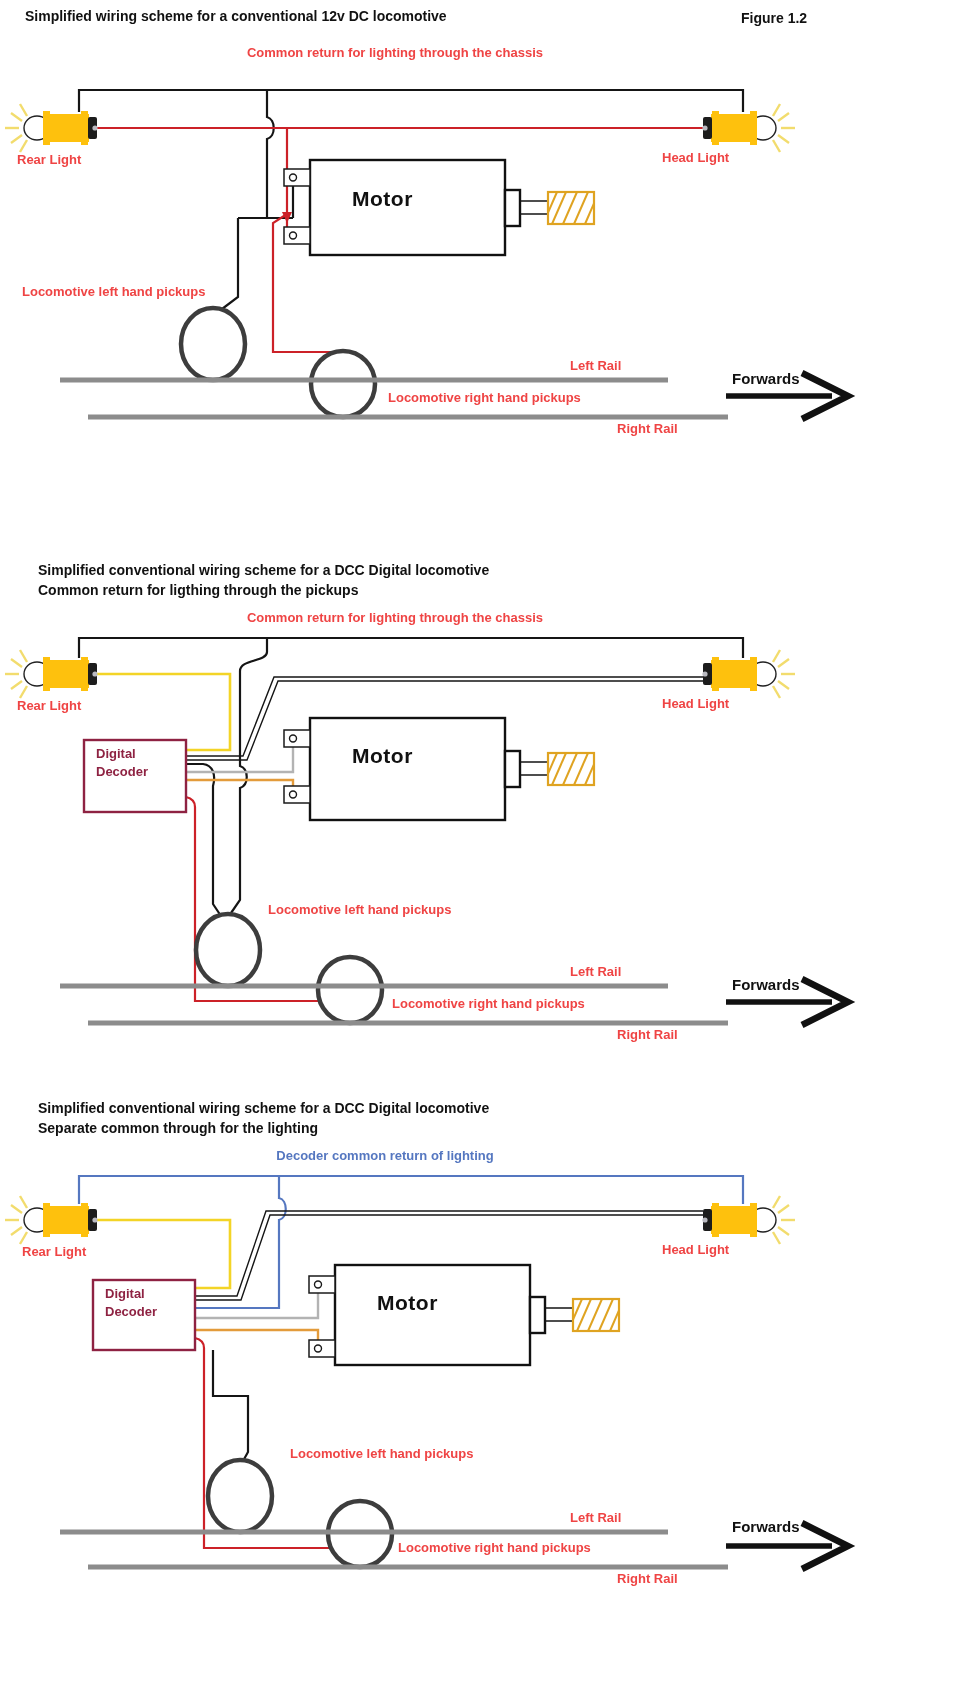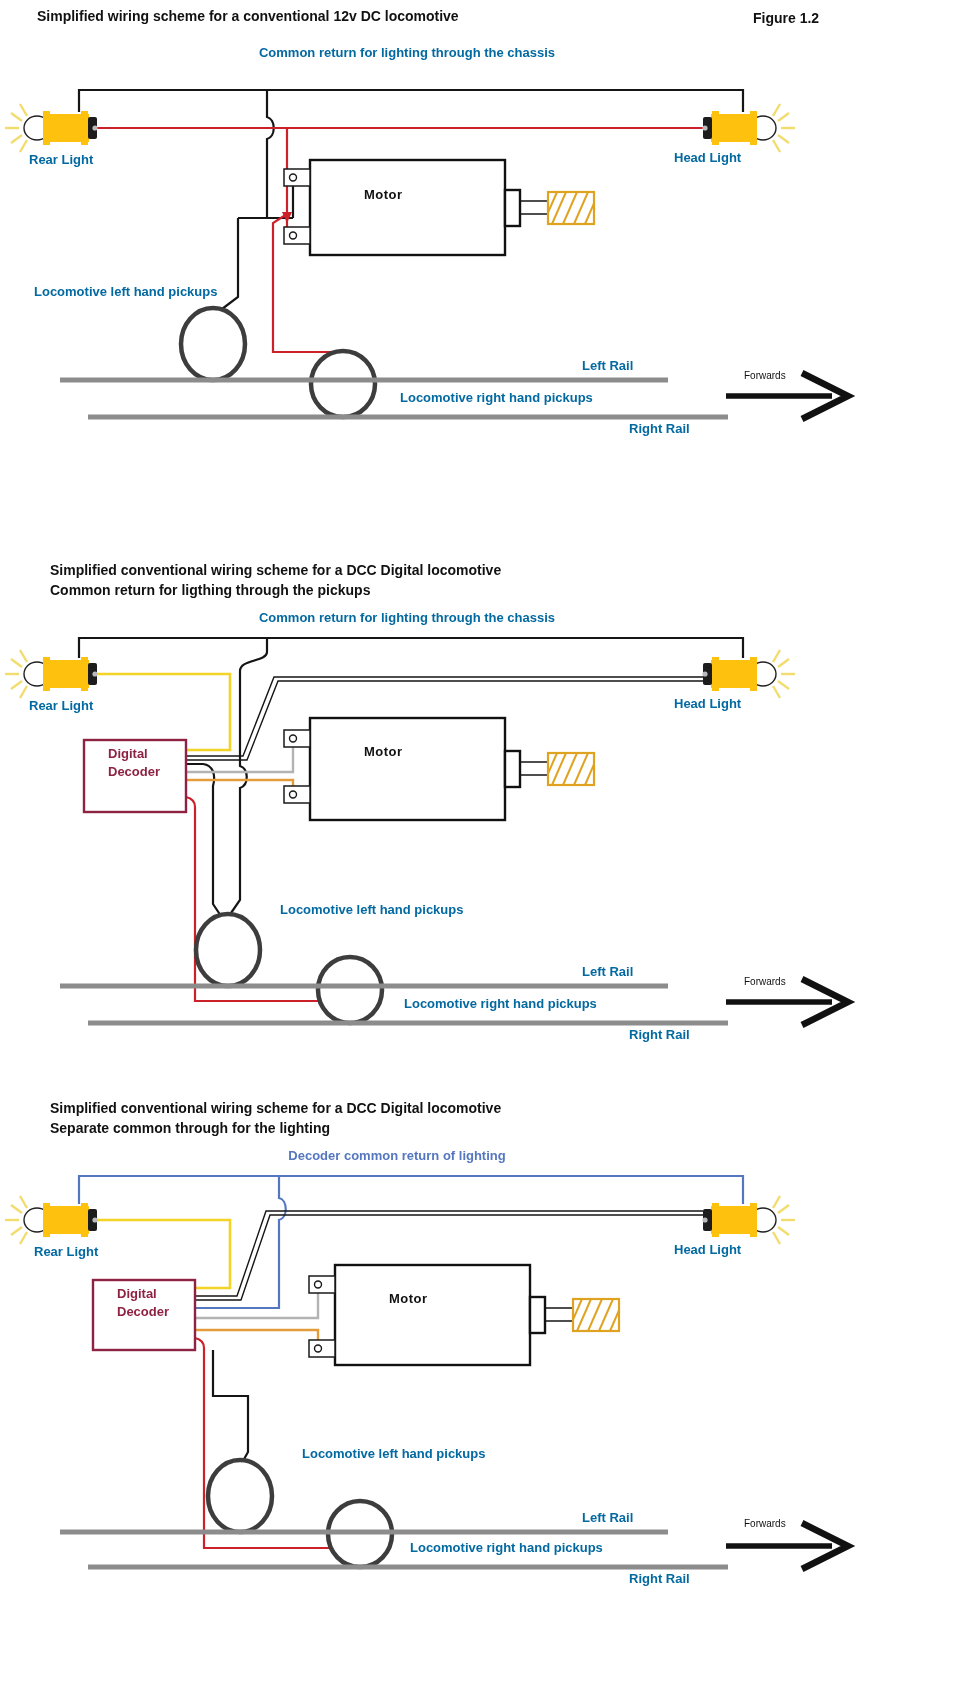--- a/index.html
+++ b/index.html
@@ -1,23 +1,23 @@
 <!DOCTYPE html>
 <html style="--wire_black: #151515; --wire_red: #cc2128; --wire_yellow: #f3d426; --wire_gray: #b3b3b3; --wire_orange: #e39b3b; --wire_blue: #5577c0; --blue_label: #5577c0; --bulb_yellow: #fec10d; --bulb_ray: #f2dc6d; --decoder_maroon: #8e2242; --rail_gray: #8c8c8c; --wheel_gray: #3d3d3d; --gear_gold: #dfa321;"><head>
 <meta charset="utf-8">
 <style>
   html,body{margin:0;padding:0;background:#fff;}
   .screen{position:relative;width:970px;height:1704px;background:#fff;overflow:hidden;
           font-family:"Liberation Sans","DejaVu Sans",sans-serif;color:#1a1a1a;}
-  .abs{position:absolute;margin-left:12px;}
+  .abs{position:absolute;}
   .hd{font-size:14px;font-weight:700;white-space:pre;color:#111;}
-  .lb{font-size:13px;font-weight:700;white-space:pre;color:#0369a1;}
+  .lb{font-size:13px;font-weight:700;white-space:pre;color:#ef4444;}
   .ctr{text-align:center;}
-  .motor-lb{font-size:13px;font-weight:700;letter-spacing:.5px;color:#111;}
-  .fwd-lb{font-size:10px;font-weight:400;color:#111;}
+  .motor-lb{font-size:21px;font-weight:700;letter-spacing:.5px;color:#111;}
+  .fwd-lb{font-size:15px;font-weight:700;color:#111;}
   .dec-lb{font-size:13px;font-weight:700;color:var(--decoder_maroon);white-space:pre;}
   .blue-lb{font-size:13px;font-weight:700;color:var(--blue_label);}
   svg{position:absolute;left:0;top:0;}
   .wk{stroke:var(--wire_black);stroke-width:2.2;fill:none;}
   .wthin{stroke:var(--wire_black);stroke-width:1.4;fill:none;}
   .wr{stroke:var(--wire_red);stroke-width:2.2;fill:none;}
   .wy{stroke:var(--wire_yellow);stroke-width:2.6;fill:none;}
   .wg{stroke:var(--wire_gray);stroke-width:2.4;fill:none;}
   .wo{stroke:var(--wire_orange);stroke-width:2.4;fill:none;}
   .wb{stroke:var(--wire_blue);stroke-width:2.2;fill:none;}

